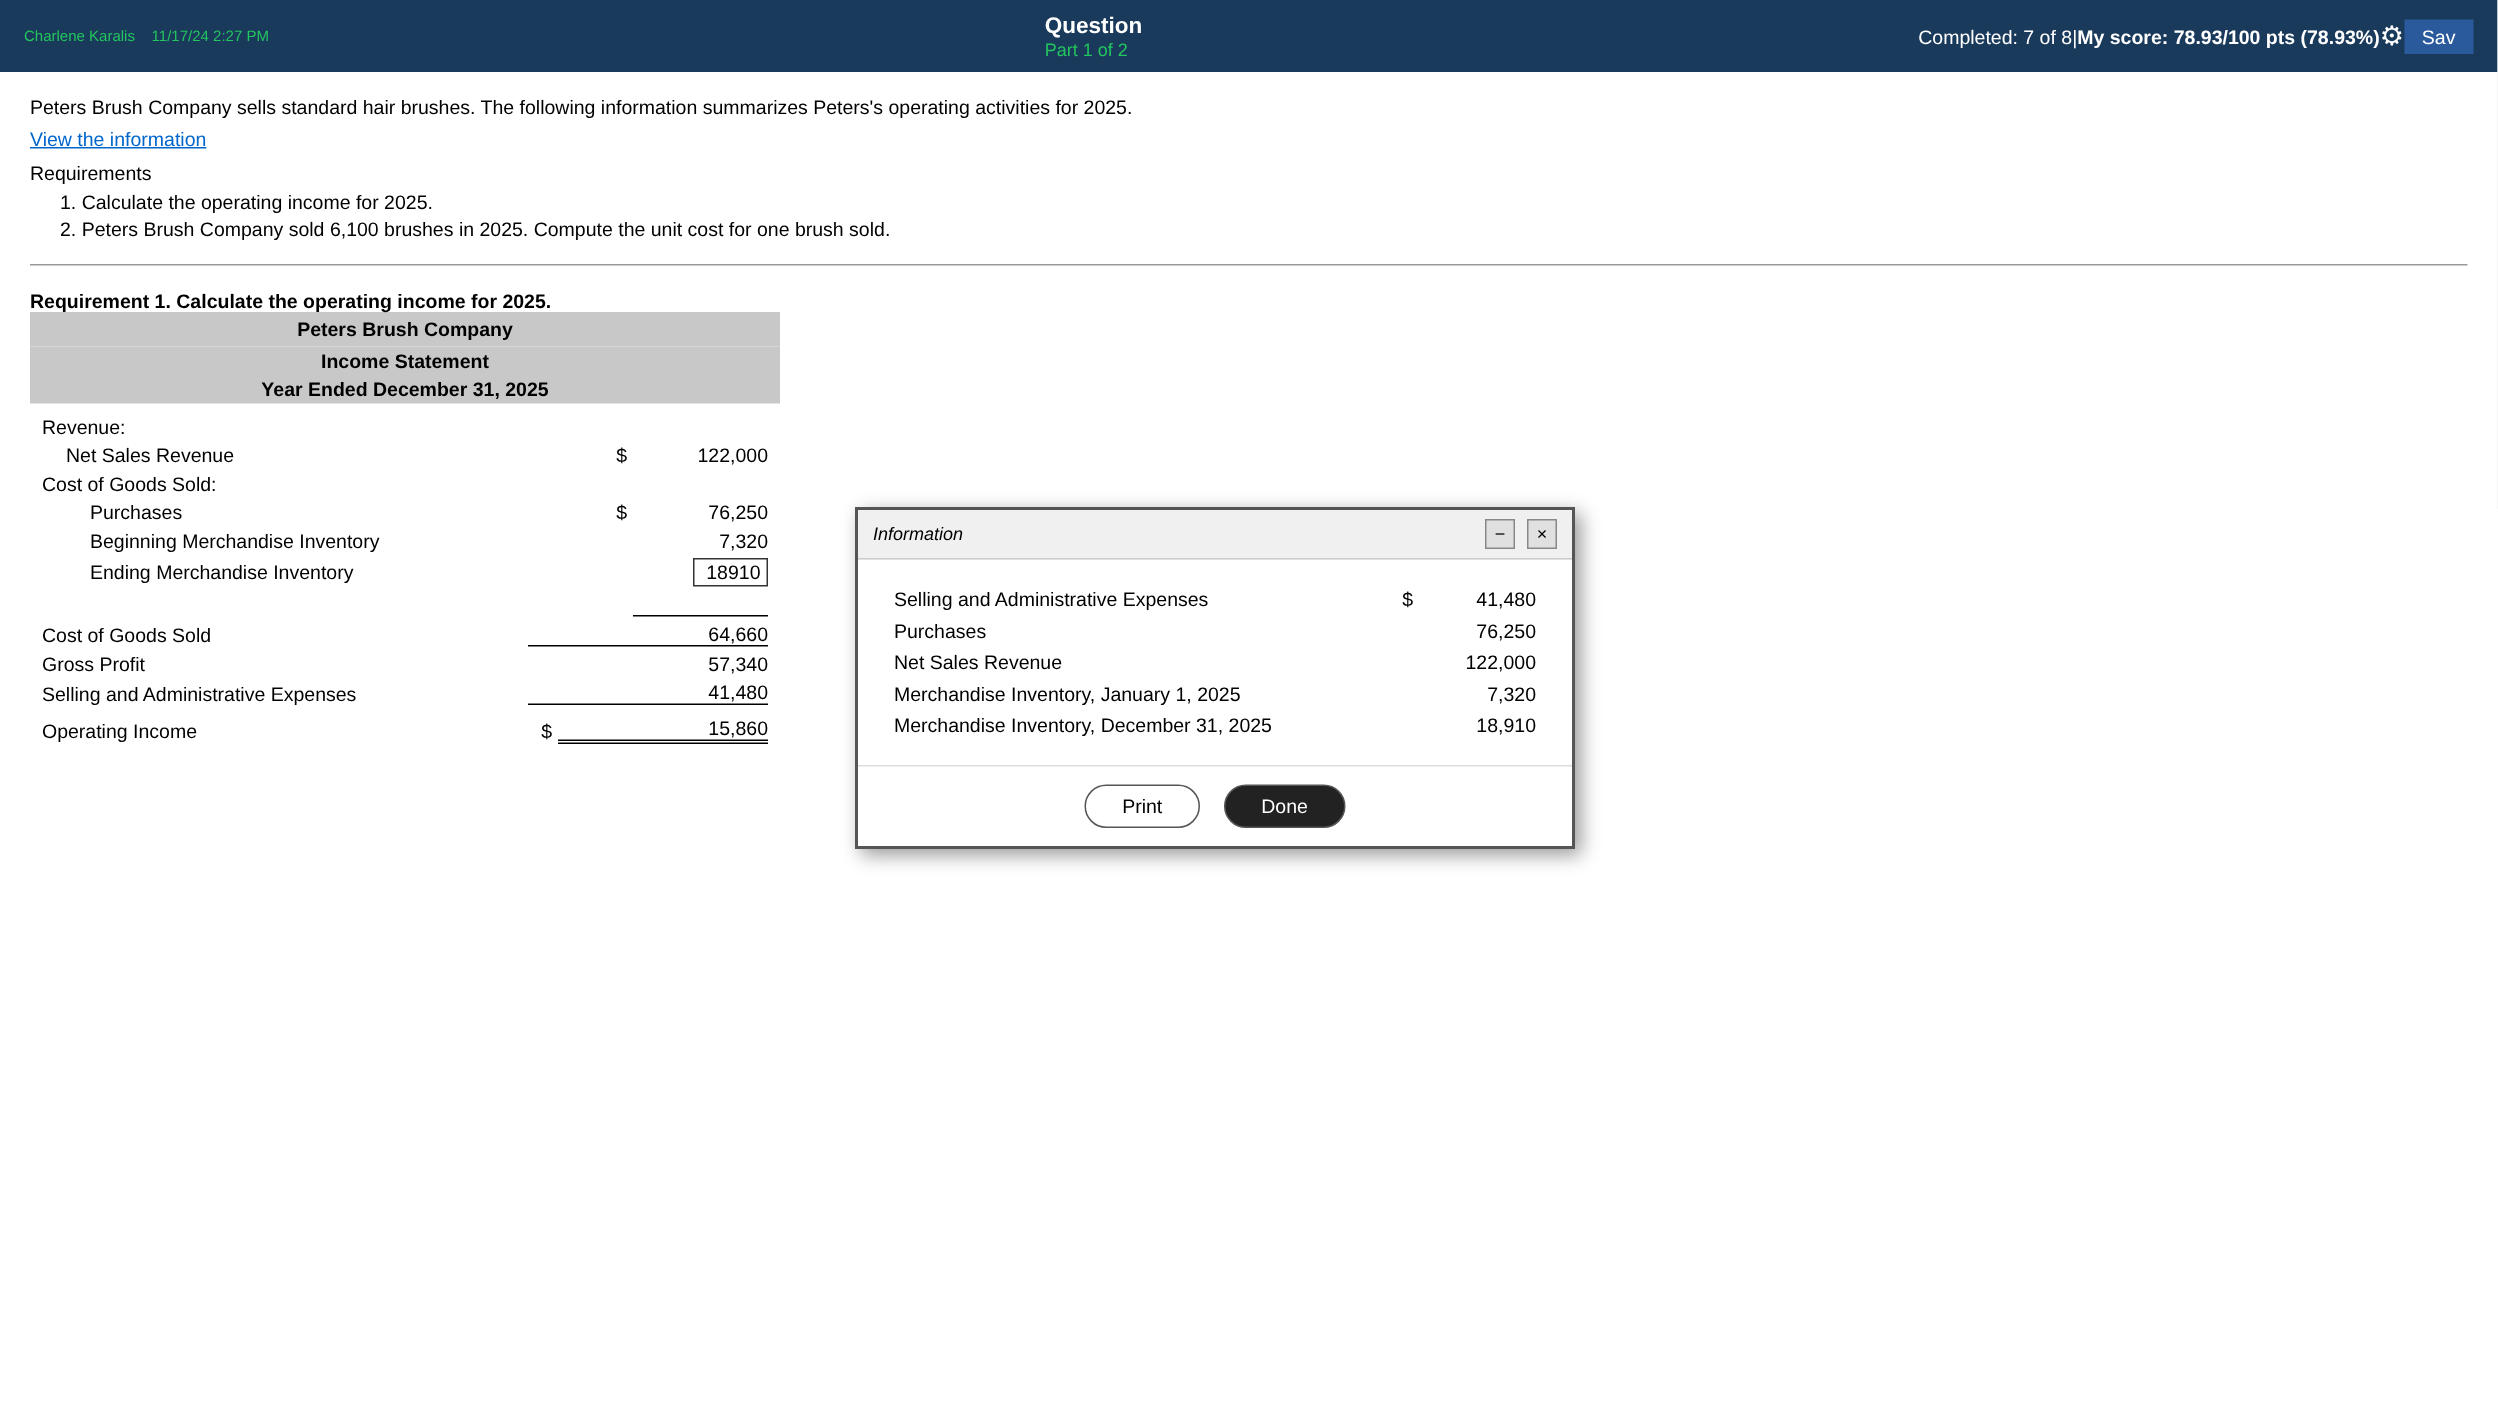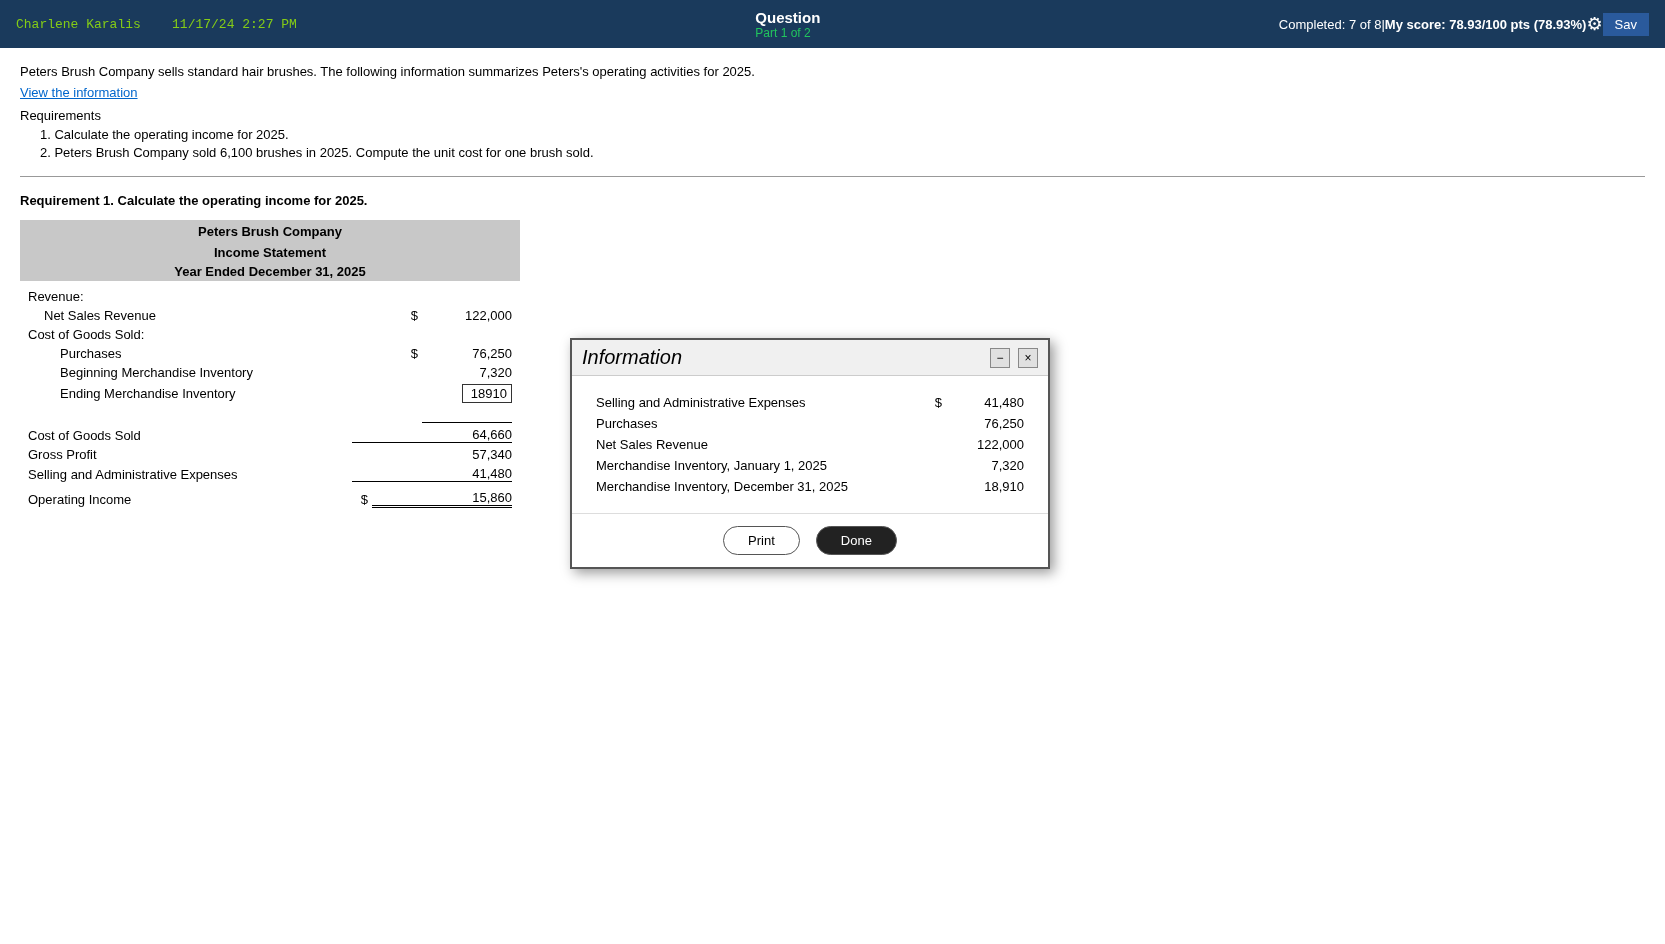--- a/index.html
+++ b/index.html
@@ -46,23 +46,22 @@
     }
     .top-bar-right .save-btn {
       background: #2a5a9c;
       border: none;
       color: white;
       padding: 4px 12px;
       cursor: pointer;
       font-size: 13px;
     }
     .top-bar-user {
-      color: #84cc16;
-      font-size: 13px;
-      font-family: Liberation Mono, monospace;
+      color: #22c55e;
+      font-size: 10px;
     }
 
     
     .main-content {
       background: white;
       min-height: calc(944px - 48px);
       padding: 16px 20px;
       position: relative;
     }
 
@@ -87,21 +86,20 @@
     }
 
     .divider {
       border: none;
       border-top: 1px solid #999;
       margin: 16px 0;
     }
 
     .req1-label {
       font-weight: bold;
-      margin-bottom: 12px;
     }
 
     
     .income-statement {
       width: 500px;
       font-size: 13px;
     }
     .is-header {
       background: #c8c8c8;
       text-align: center;
@@ -153,21 +151,21 @@
     }
     .popup-titlebar {
       background: #f0f0f0;
       border-bottom: 1px solid #ccc;
       padding: 6px 10px;
       display: flex;
       align-items: center;
       justify-content: space-between;
     }
     .popup-title {
-      font-size: 20px;
+      font-size: 12px;
       font-style: italic;
     }
     .popup-controls {
       display: flex;
       gap: 8px;
     }
     .popup-ctrl-btn {
       width: 20px;
       height: 20px;
       border: 1px solid #888;

